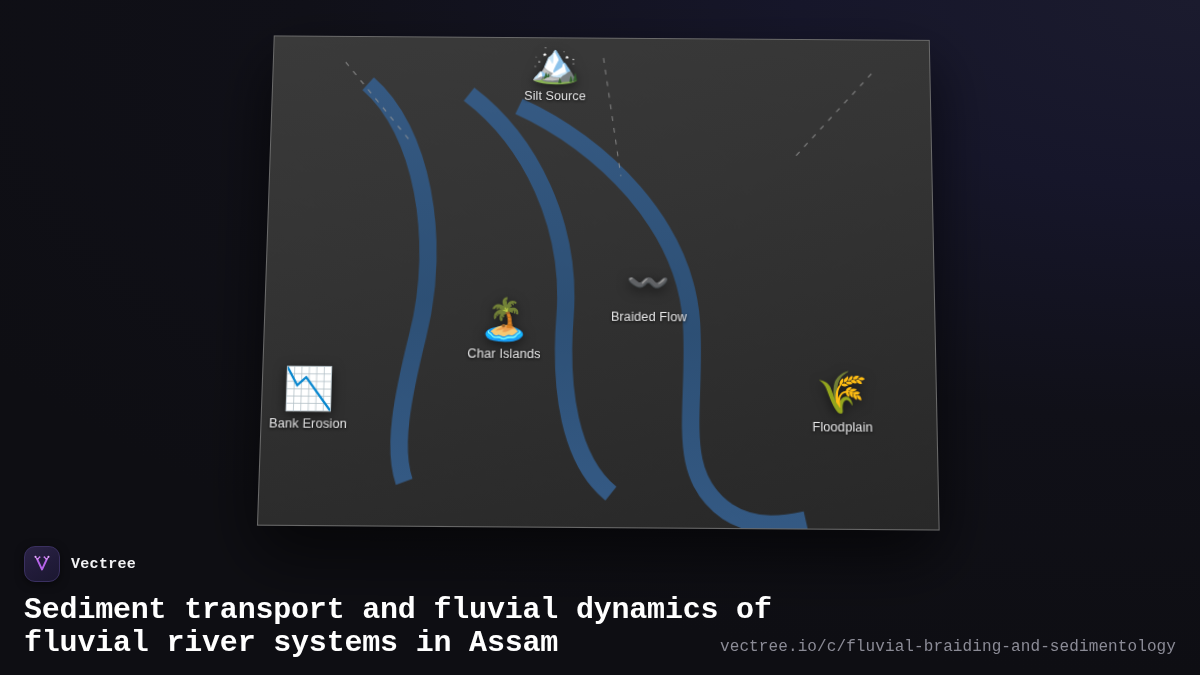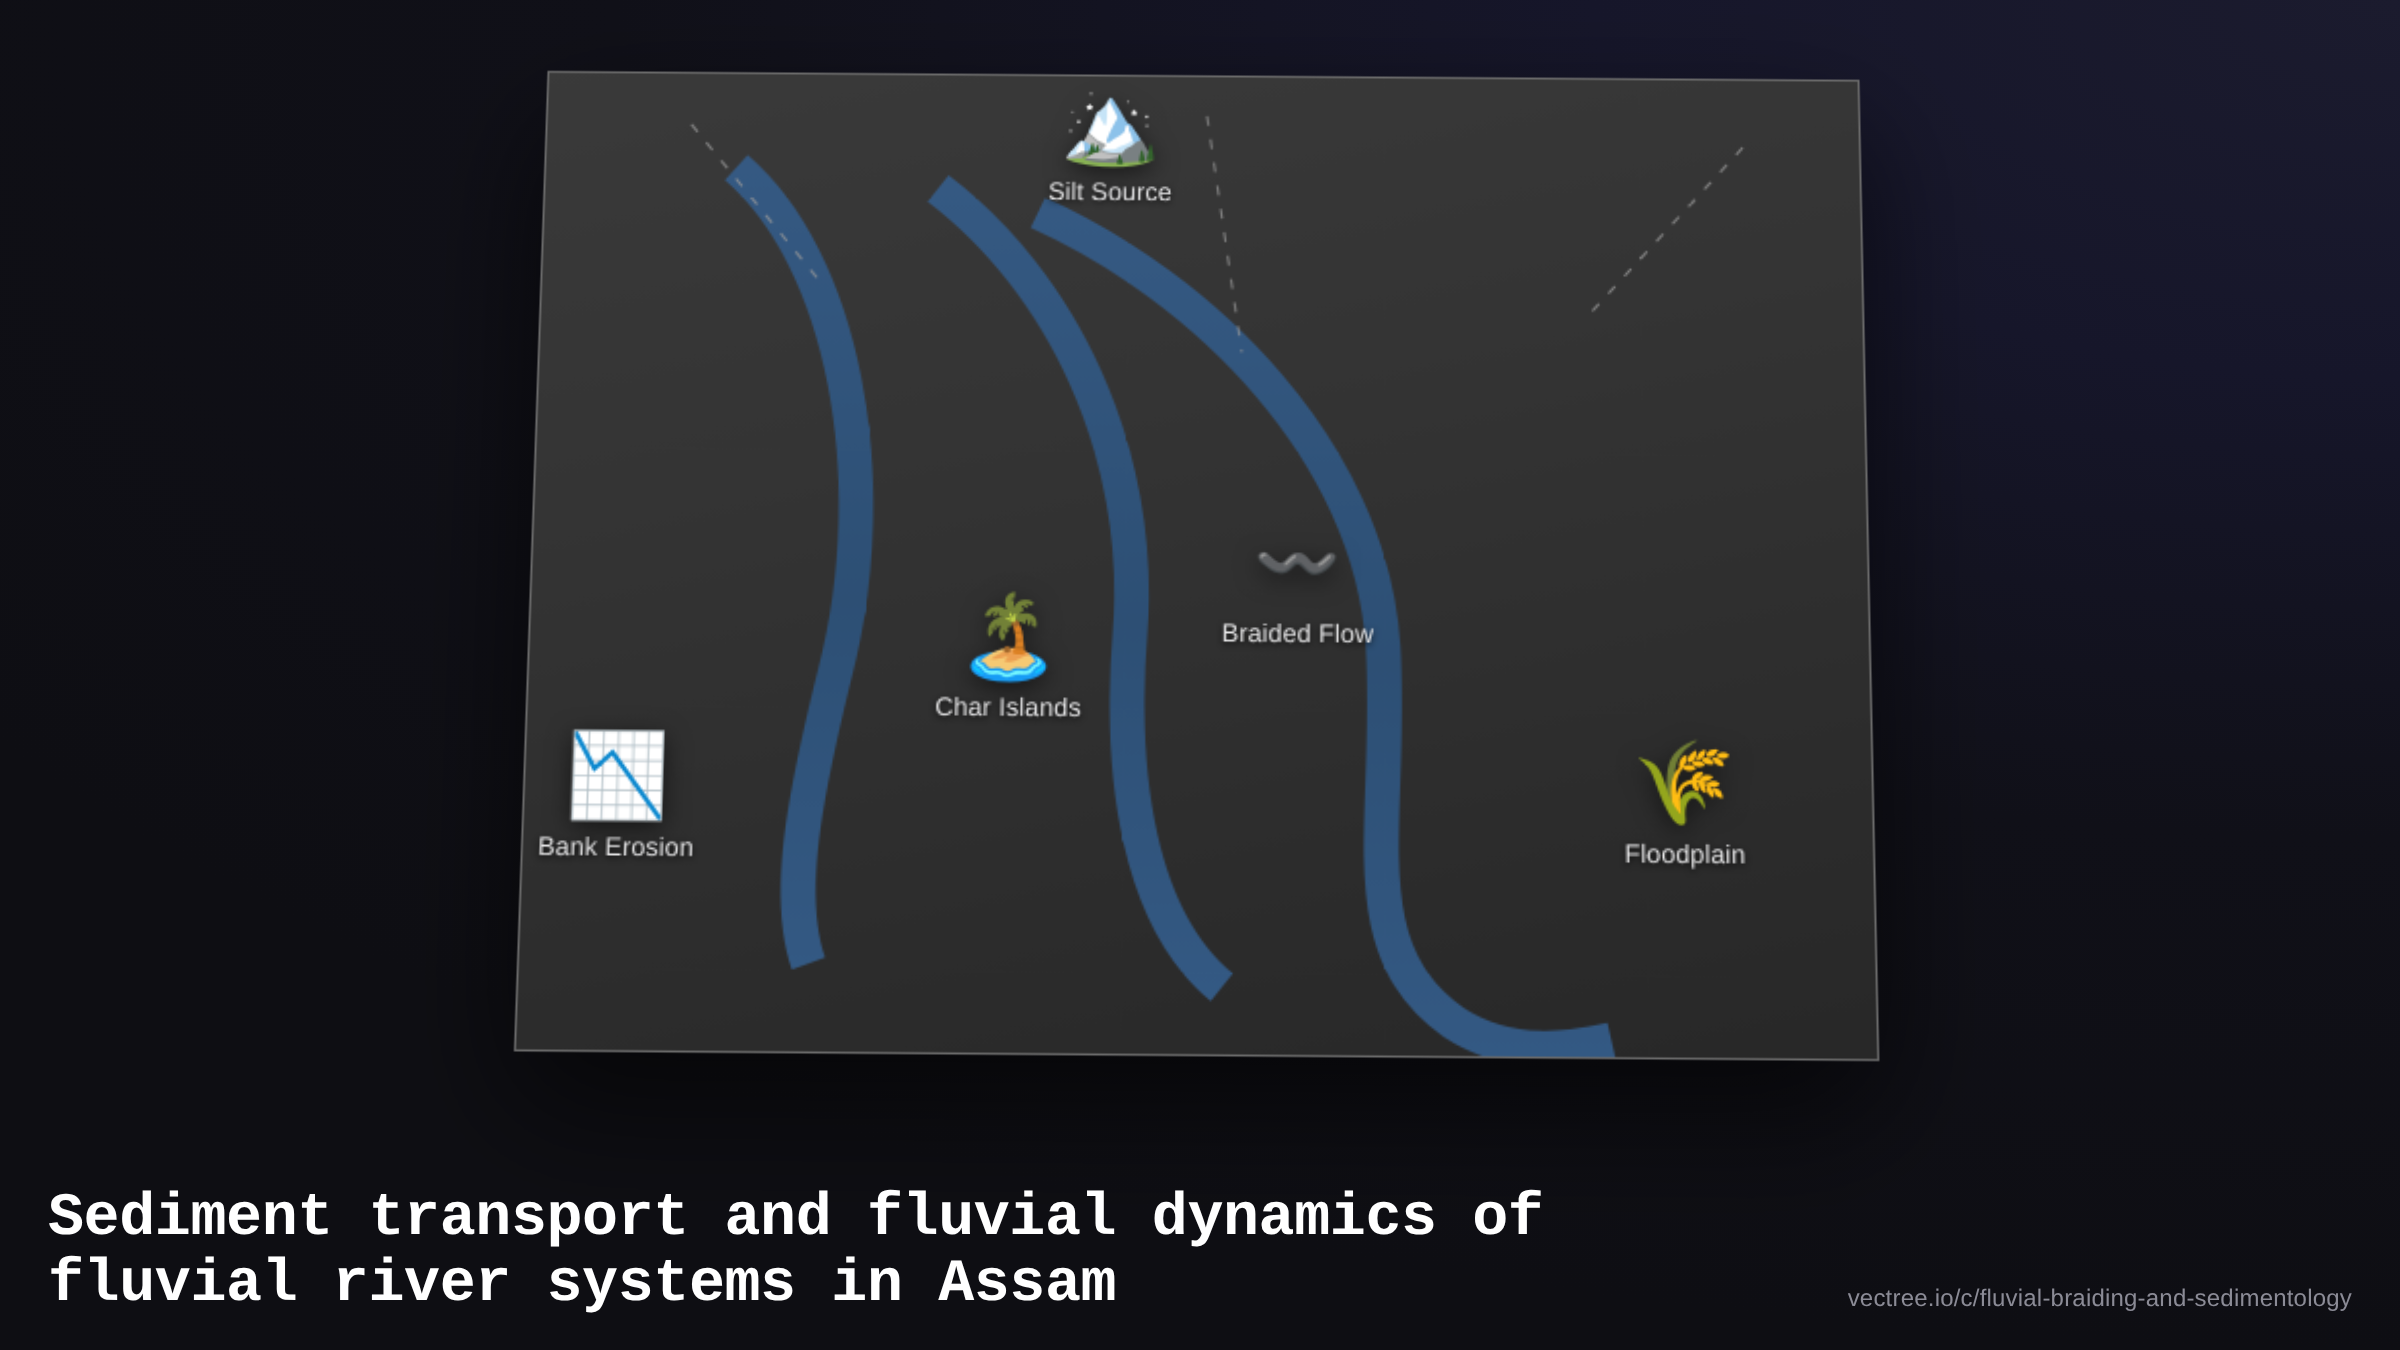--- a/index.html
+++ b/index.html
@@ -116,22 +116,22 @@
     line-height: 32.5px;
     color: #ffffff;
     letter-spacing: -0.2px;
     max-width: 760px;
     margin: 0;
   }
   #url {
     position: absolute;
     right: 0;
     bottom: 3px;
-    font-family: Liberation Sans, sans-serif;
-    font-size: 12px;
+    font-family: Liberation Mono, monospace;
+    font-size: 16px;
     color: #8b8b96;
     letter-spacing: 0.1px;
     white-space: nowrap;
   }
 </style>
 </head>
 <body>
 
 <div id="stage">
 
@@ -184,19 +184,33 @@
           <div class="glyph">🌾</div>
           <div class="label">Floodplain</div>
         </div>
 
       </div>
     </div>
   </div>
 
   <div id="footer">
 
+    <div id="brand">
+      <div id="brand-mark">
+        <svg width="20" height="20" viewBox="0 0 24 24" aria-hidden="true">
+          <path d="M6.4 6.6 L12 18.6 L17.6 6.6" fill="none" stroke="#b663ea" stroke-width="2.2" stroke-linecap="round" stroke-linejoin="round"></path>
+          <path d="M6.4 6.6 L4.2 3.6 M6.4 6.6 L8.9 4.1" fill="none" stroke="#d489f5" stroke-width="1.5" stroke-linecap="round"></path>
+          <path d="M17.6 6.6 L19.8 3.6 M17.6 6.6 L15.1 4.1" fill="none" stroke="#d489f5" stroke-width="1.5" stroke-linecap="round"></path>
+          <circle cx="4.2" cy="3.3" r="1.25" fill="#e3a6ff"></circle>
+          <circle cx="9.1" cy="3.8" r="1.05" fill="#c877f2"></circle>
+          <circle cx="19.8" cy="3.3" r="1.25" fill="#e3a6ff"></circle>
+          <circle cx="14.9" cy="3.8" r="1.05" fill="#c877f2"></circle>
+        </svg>
+      </div>
+      <div id="brand-name">Vectree</div>
+    </div>
 
     <h1 id="headline">Sediment transport and fluvial dynamics of fluvial river systems in Assam</h1>
 
     <div id="url">vectree.io/c/fluvial-braiding-and-sedimentology</div>
   </div>
 
 </div>
 
 </body></html>

